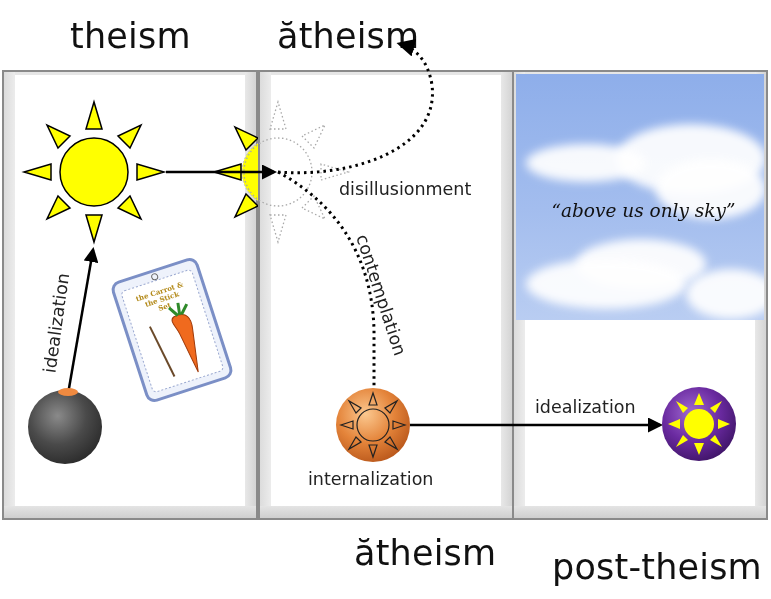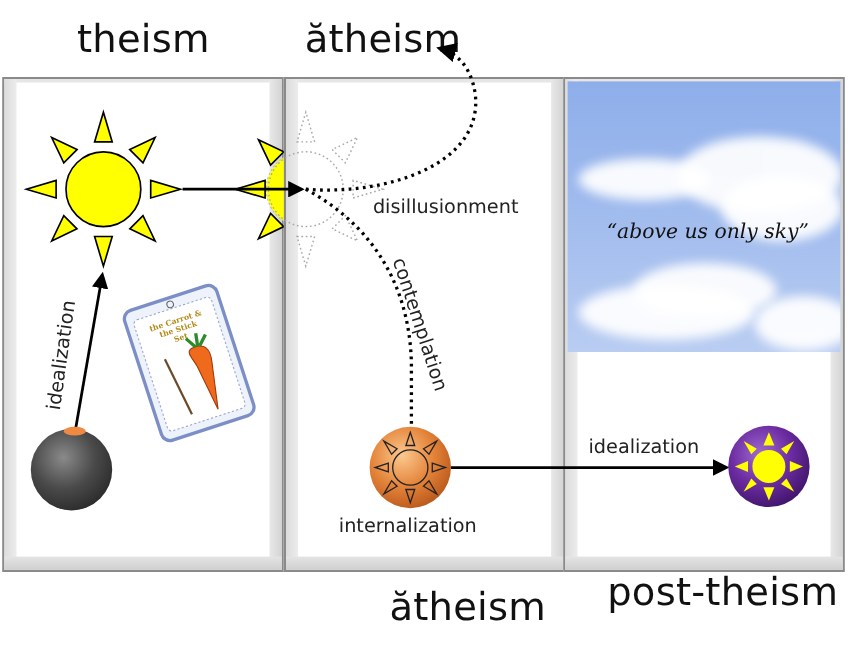--- a/index.html
+++ b/index.html
@@ -23,21 +23,21 @@
            font-size: 18.5px; color: #111; white-space: nowrap; }
   .label { position: absolute; font-size: 17.5px; color: #222; white-space: nowrap; }
   svg.overlay { position: absolute; left: 0; top: 0; }
 </style>
 </head>
 <body>
 
 <div class="heading" style="left:70px; top:16px;">theism</div>
 <div class="heading" style="left:277px; top:16px;">ătheism</div>
 <div class="heading" style="left:354px; top:533px;">ătheism</div>
-<div class="heading" style="left:552px; top:519px;">post-theism</div>
+<div class="heading" style="left:552px; top:547px;">post-theism</div>
 
 <div class="panel" style="left:2px; width:256px;">
   <div class="bevel-t"></div>
   <div class="bevel-l"></div>
   <div class="bevel-r"></div>
   <div class="bevel-b"></div>
 </div>
 <div class="panel" style="left:258px; width:256px;">
   <div class="bevel-t"></div>
   <div class="bevel-l"></div>

